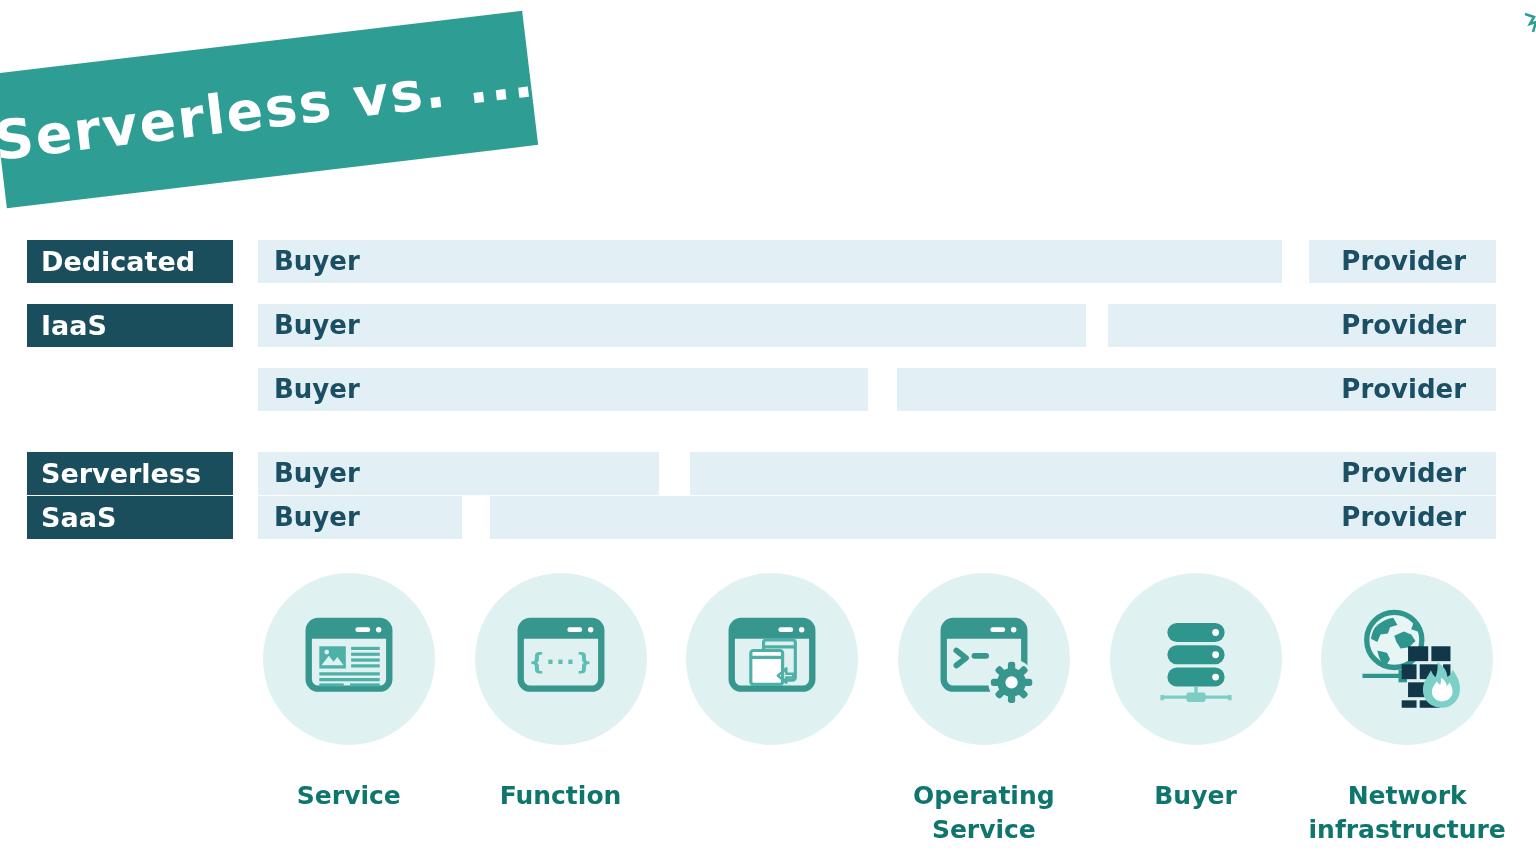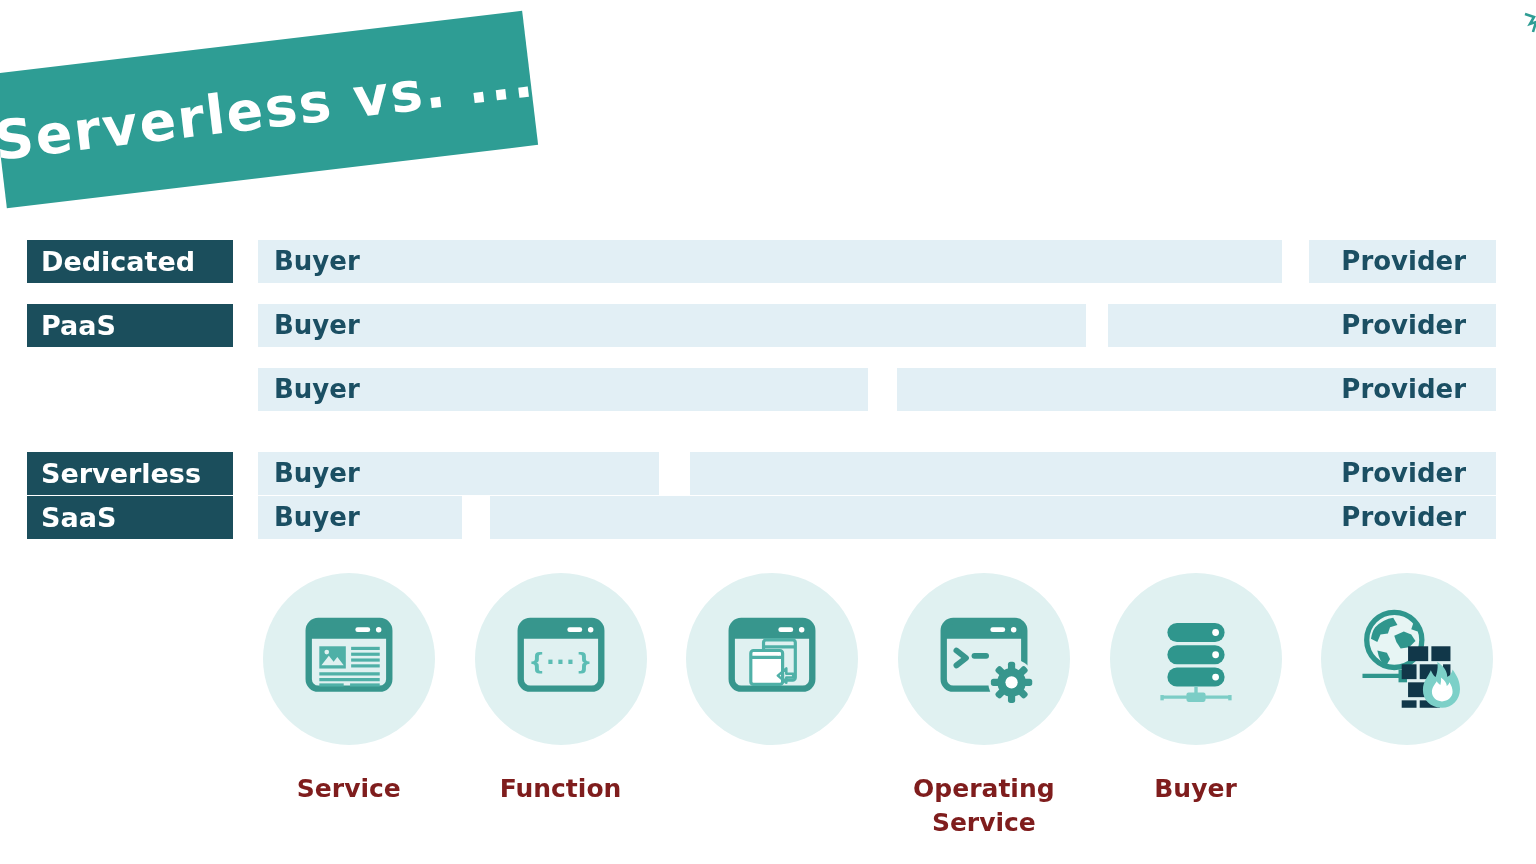--- a/index.html
+++ b/index.html
@@ -44,22 +44,22 @@
     position:absolute;left:243px;top:573px;width:1270px;
     display:flex;
   }
   .legend-cell{flex:1;display:flex;flex-direction:column;align-items:center;}
   .legend-circle{
     width:172px;height:172px;border-radius:50%;
     background:#E0F1F1;
     display:flex;align-items:center;justify-content:center;
   }
   .legend-label{
-    margin-top:27px;text-align:center;
-    font-size:25px;font-weight:600;color:#7f1d1d;line-height:1.35;
+    margin-top:34px;text-align:center;
+    font-size:25px;font-weight:600;color:#0f766e;line-height:1.35;
     max-width:200px;
   }
 </style>
 </head>
 <body>
 
 <div class="banner">
   <h1>Serverless vs. ...</h1>
 </div>
 
@@ -69,21 +69,21 @@
 
 <div class="row" style="top:240px">
   <div class="row-label">Dedicated</div>
   <div class="track">
     <div class="bar buyer" style="width:1024px">Buyer</div>
     <div class="bar provider" style="width:187px">Provider</div>
   </div>
 </div>
 
 <div class="row" style="top:304px">
-  <div class="row-label">PaaS</div>
+  <div class="row-label">IaaS</div>
   <div class="track">
     <div class="bar buyer" style="width:828px">Buyer</div>
     <div class="bar provider" style="width:388px">Provider</div>
   </div>
 </div>
 
 <div class="row" style="top:368px">
   <div class="track">
     <div class="bar buyer" style="width:610px">Buyer</div>
     <div class="bar provider" style="width:599px">Provider</div>
@@ -239,15 +239,16 @@
           <rect x="84" y="55" width="7" height="14"></rect>
           <rect x="51" y="72" width="19" height="14"></rect>
           <rect x="73" y="72" width="18" height="14"></rect>
           <rect x="45" y="89" width="14" height="7"></rect>
           <rect x="62" y="89" width="19" height="7"></rect>
         </g>
         <path d="M83 96 c-11 0 -18 -7.5 -18 -17 0 -8 5 -12.5 7.5 -18.5 2 5 4.5 6.5 4.5 6.5 0 0 3 -7.5 1.5 -14.5 8 5.5 9.5 10.5 9.5 14.5 0 0 4 -1.5 5 -7 4.5 6.5 7 11.5 7 18.5 0 10 -7.5 17.5 -17 17.5 z" fill="#7CD0C8"></path>
         <path d="M83 90 c-5.5 0 -9.5 -4 -9.5 -9 0 -4.5 3 -7 4.5 -10 1.5 2.5 3.5 3.5 3.5 3.5 0 0 1 -3.5 0.5 -7 4 3 5.5 5.5 5.5 8 0 0 2 -1 2.5 -3.5 2 3 3 6 3 9 0 5 -4.5 9 -10 9 z" fill="#ffffff"></path>
       </svg>
     </div>
+    <div class="legend-label">Network infrastructure</div>
   </div>
 
 </div>
 
 </body></html>

